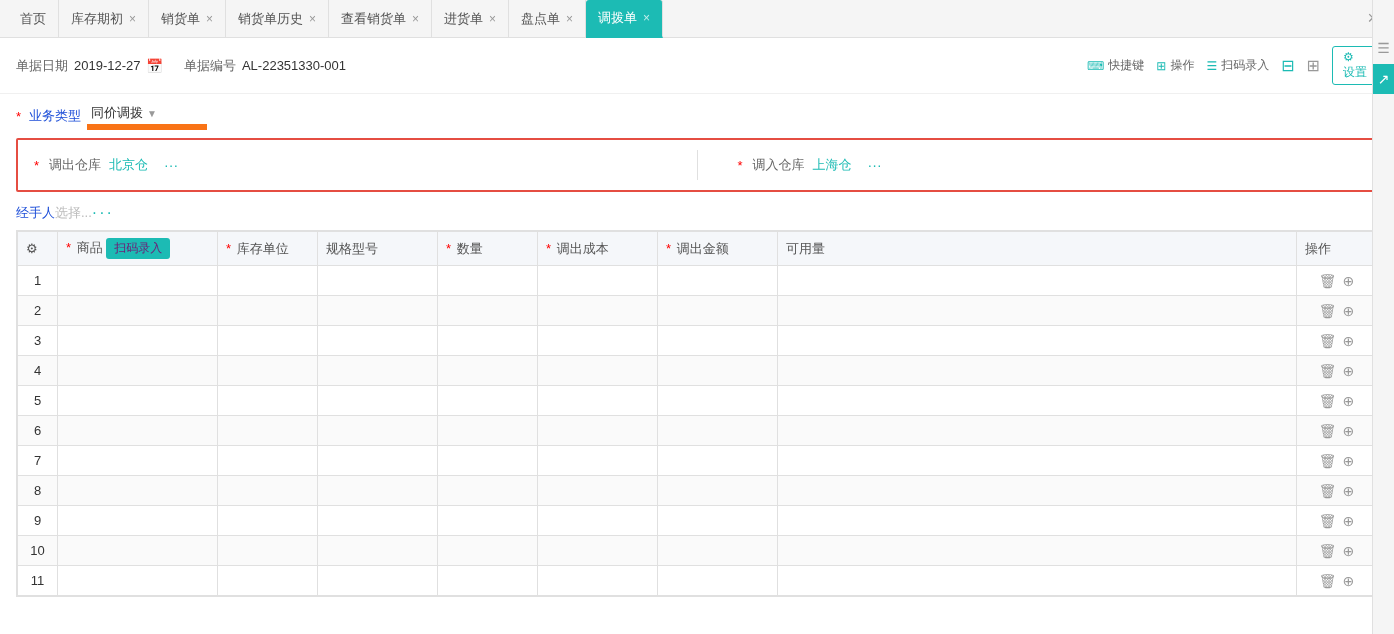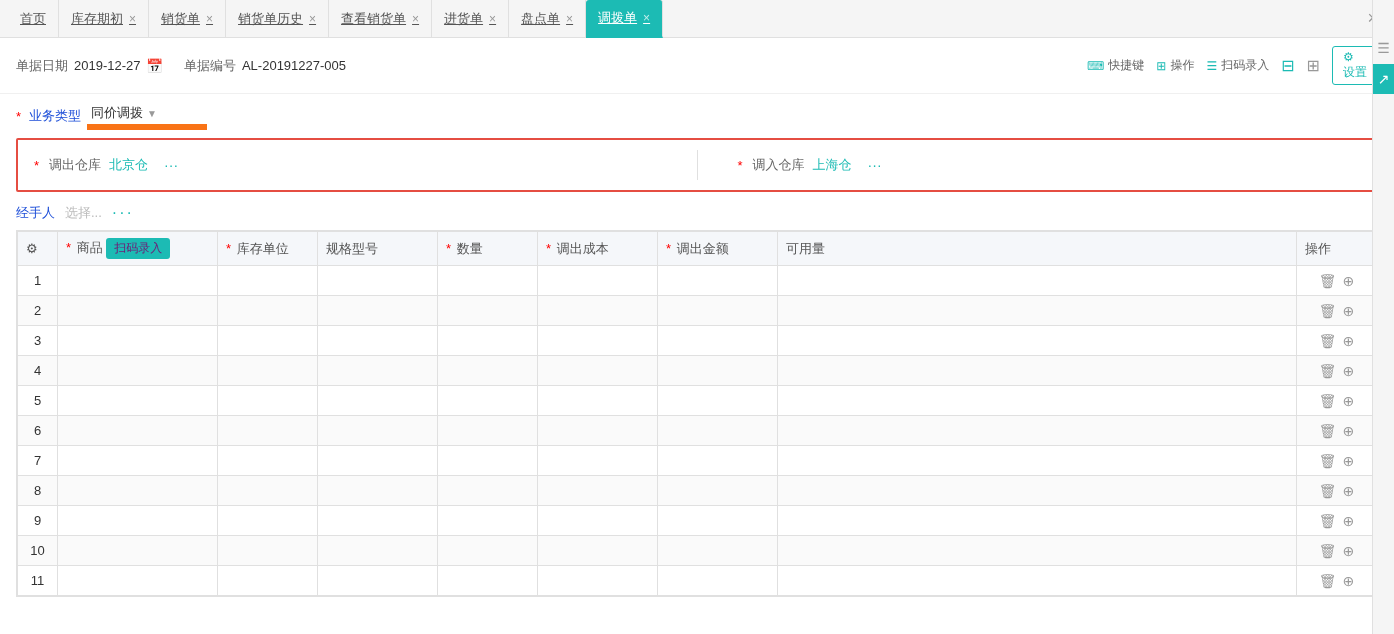--- a/index.html
+++ b/index.html
@@ -13,21 +13,20 @@
       padding: 0 8px;
       height: 38px;
     }
     .tab {
       display: flex; align-items: center;
       padding: 0 12px; height: 38px;
       cursor: pointer; font-size: 13px; color: #555;
       border-right: 1px solid #e0e0e0;
       white-space: nowrap;
       position: relative;
-      text-decoration: underline;
     }
     .tab.active {
       background: #fff; color: #333; font-weight: 500;
       border-bottom: 2px solid #1cbbb4;
     }
     .tab .close-btn {
       margin-left: 6px; color: #999; font-size: 12px; cursor: pointer;
     }
     .window-close {
       margin-left: auto; cursor: pointer; font-size: 18px; color: #999; padding: 0 8px;
@@ -78,21 +77,21 @@
     }
     .warehouse-field { display: flex; align-items: center; gap: 8px; flex: 1; }
     .warehouse-label { color: #666; white-space: nowrap; }
     .warehouse-value { color: #1cbbb4; font-size: 13px; }
     .warehouse-more { color: #1cbbb4; cursor: pointer; font-size: 14px; margin-left: auto; }
     .warehouse-divider { width: 1px; height: 30px; background: #e0e0e0; }
 
     
     .form-row3 {
       display: flex; align-items: center;
-      padding: 4px 16px 8px; gap: 10px; margin-top: 6px;
+      padding: 4px 16px 8px;  margin-top: 6px;
     }
     .person-placeholder { color: #bbb; }
 
     
     .table-wrapper {
       margin: 0 16px;
       border: 1px solid #e0e0e0;
       overflow: hidden;
     }
     .data-table {
@@ -184,21 +183,21 @@
 </div>
 
 <div class="form-header">
   <div class="field">
     <label>单据日期</label>
     <span class="value">2019-12-27</span>
     <span class="calendar-icon">📅</span>
   </div>
   <div class="field">
     <label>单据编号</label>
-    <span class="value">AL-20191227-005</span>
+    <span class="value">AL-22351330-001</span>
   </div>
   <div class="header-tools">
     <span>
       <span style="color:#1cbbb4;">⌨</span>
       <span>快捷键</span>
     </span>
     <span>
       <span style="color:#1cbbb4;">⊞</span>
       <span>操作</span>
     </span>

